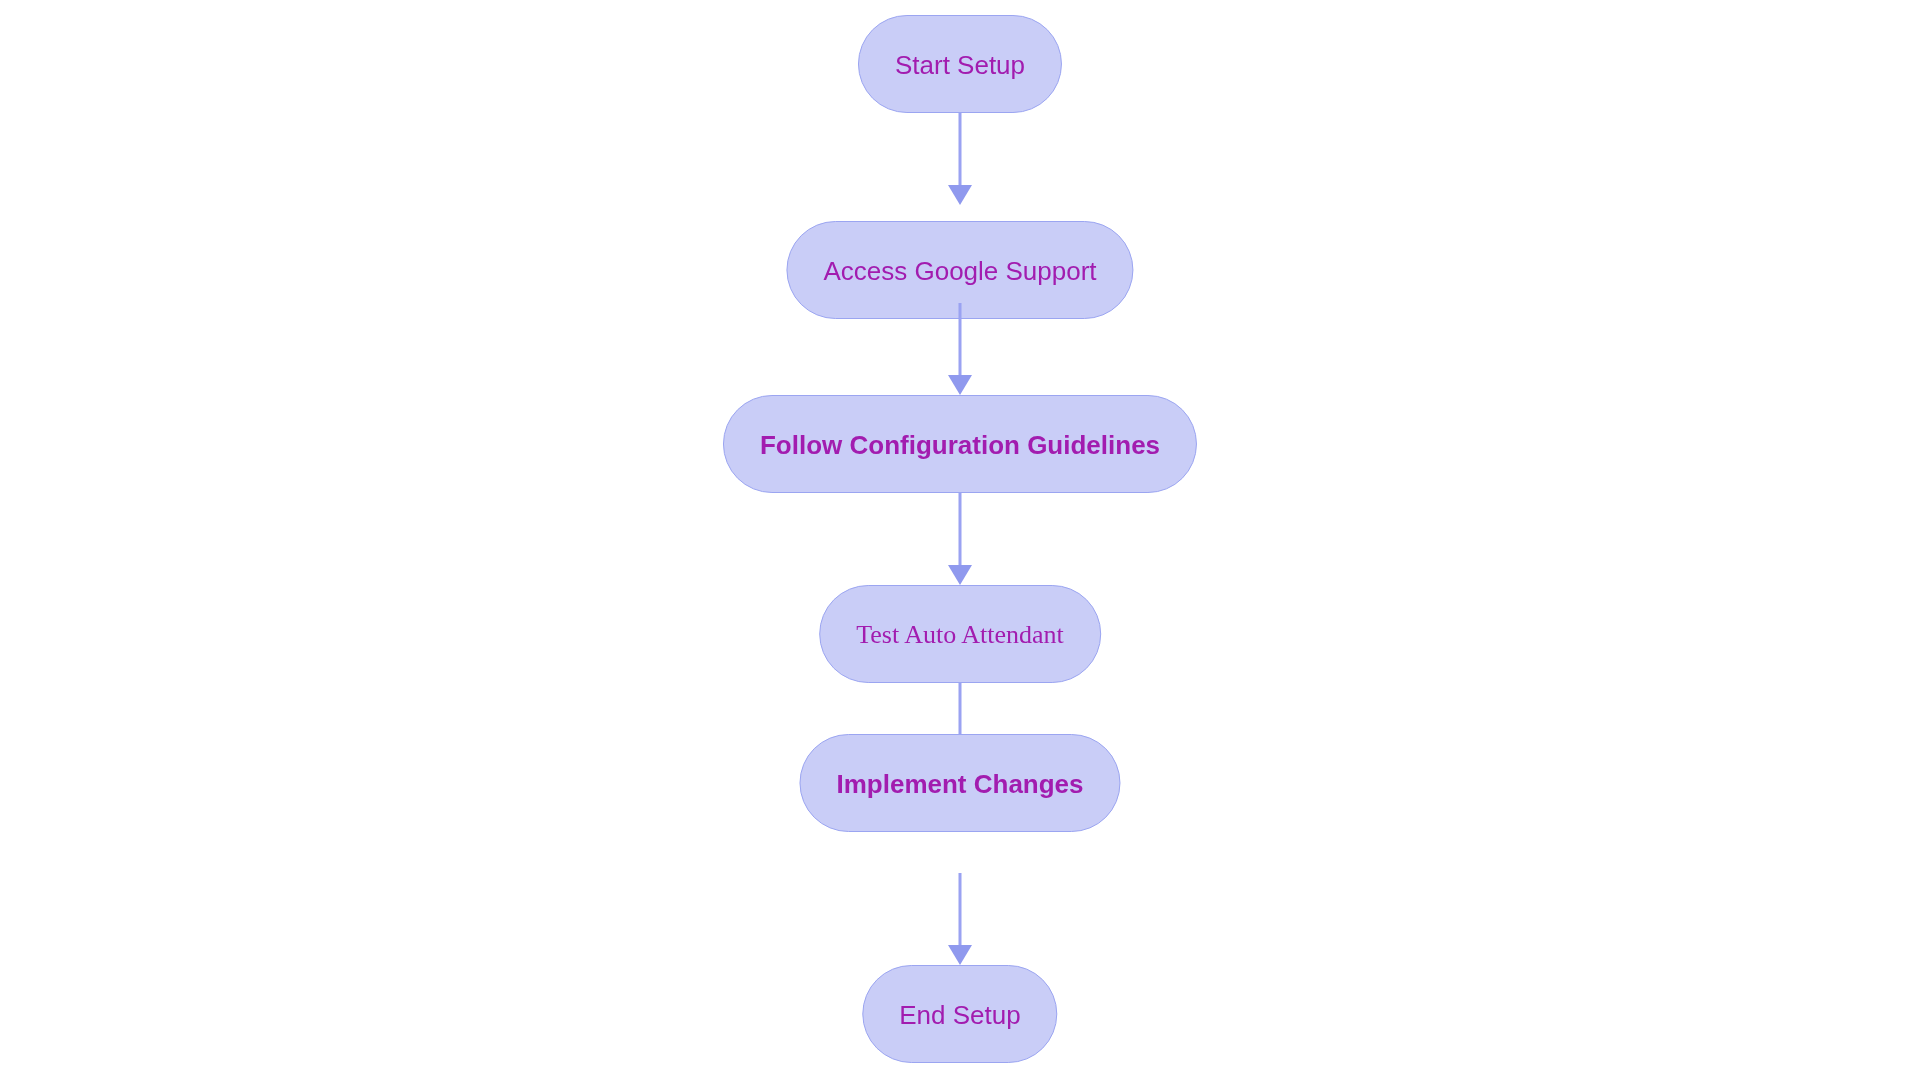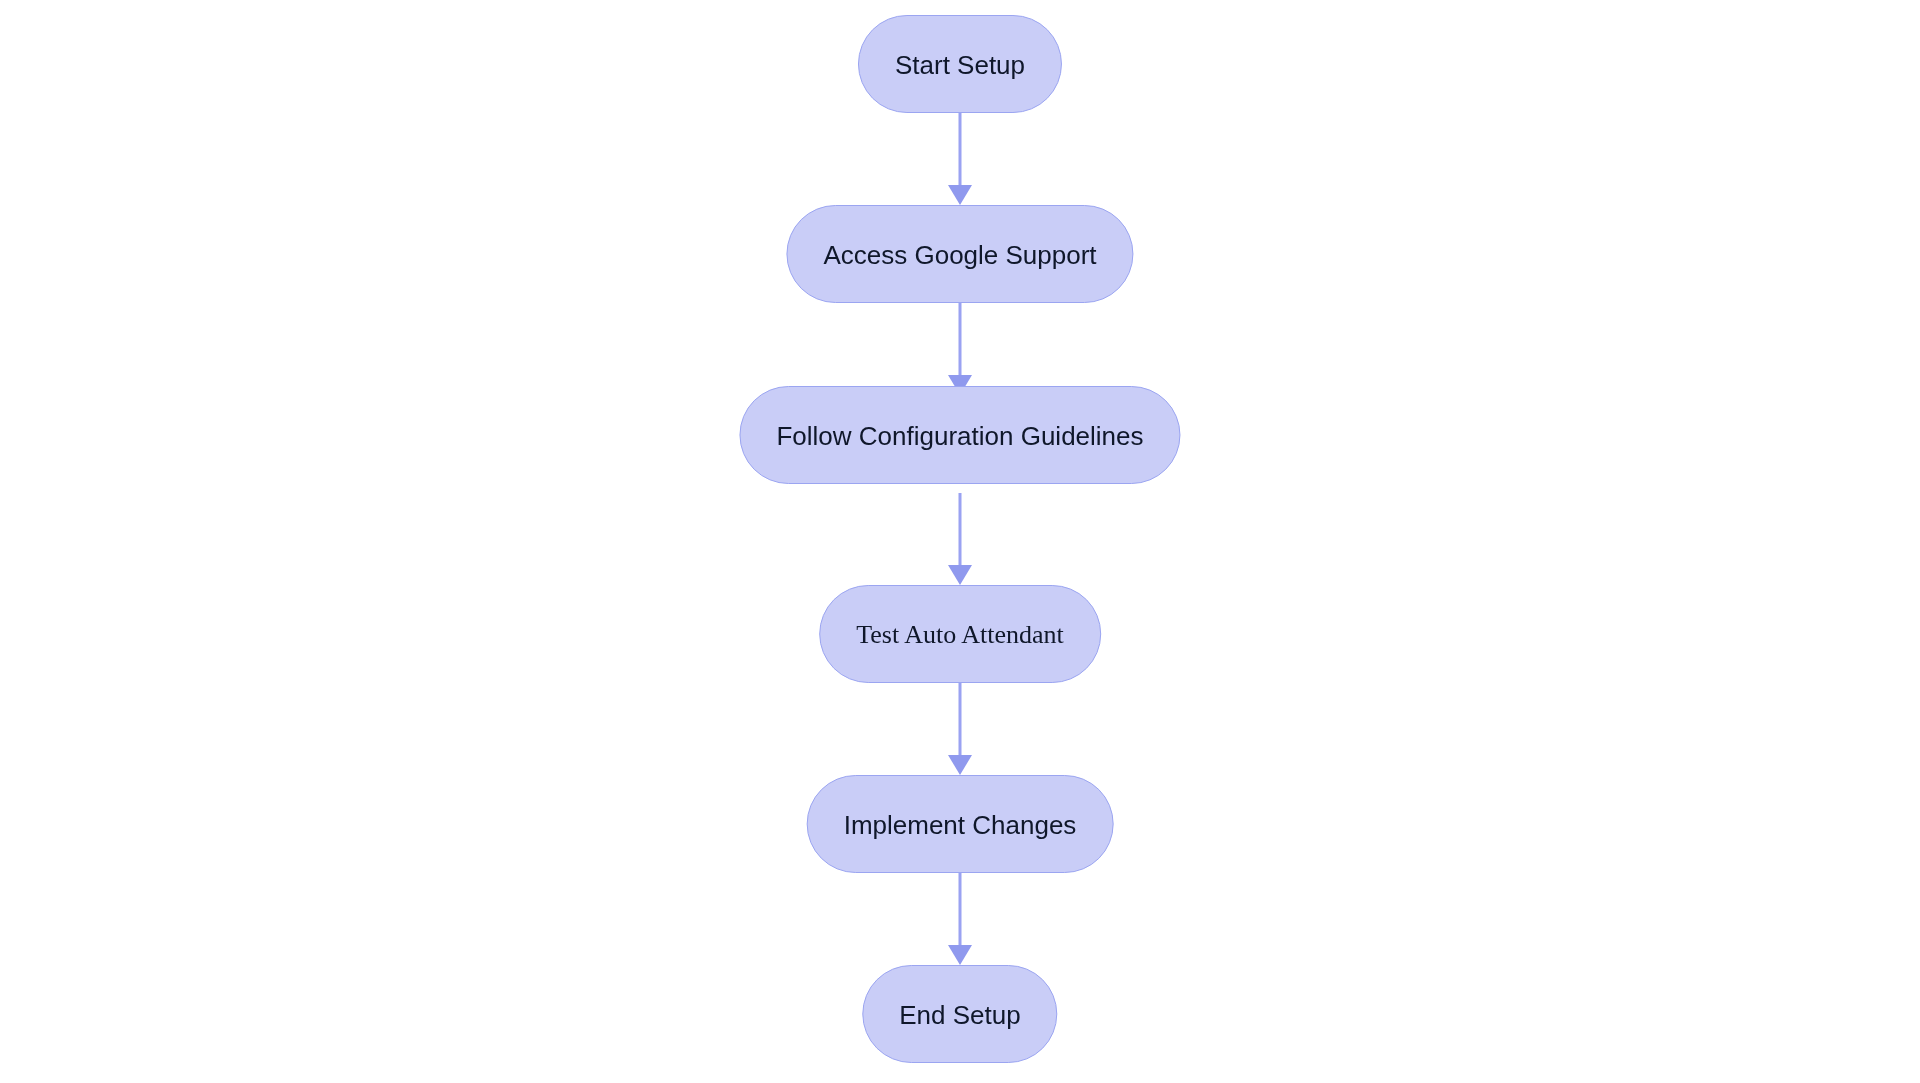--- a/index.html
+++ b/index.html
@@ -19,30 +19,30 @@
     position: absolute;
     left: 50%;
     transform: translateX(-50%);
     height: 98px;
     line-height: 98px;
     padding: 0 36px;
     box-sizing: border-box;
     background: #c9cdf7;
     border: 1.5px solid #9ba5f1;
     border-radius: 49px;
-    color: #0f172a;
+    color: #a21caf;
     font-size: 26px;
     white-space: nowrap;
     text-align: center;
   }
   .node-1 { top: 15px; }
-  .node-2 { top: 205px; }
-  .node-3 { top: 386px; }
+  .node-2 { top: 221px; }
+  .node-3 { top: 395px; font-weight: bold; }
   .node-4 { top: 585px; font-family: Liberation Serif, serif; }
-  .node-5 { top: 775px; }
+  .node-5 { top: 734px; font-weight: bold; }
   .node-6 { top: 965px; text-align: right; }
 
   .arrow {
     position: absolute;
     left: 50%;
     transform: translateX(-50%);
     width: 24px;
     height: 92px;
   }
   .arrow-1 { top: 113px; }

